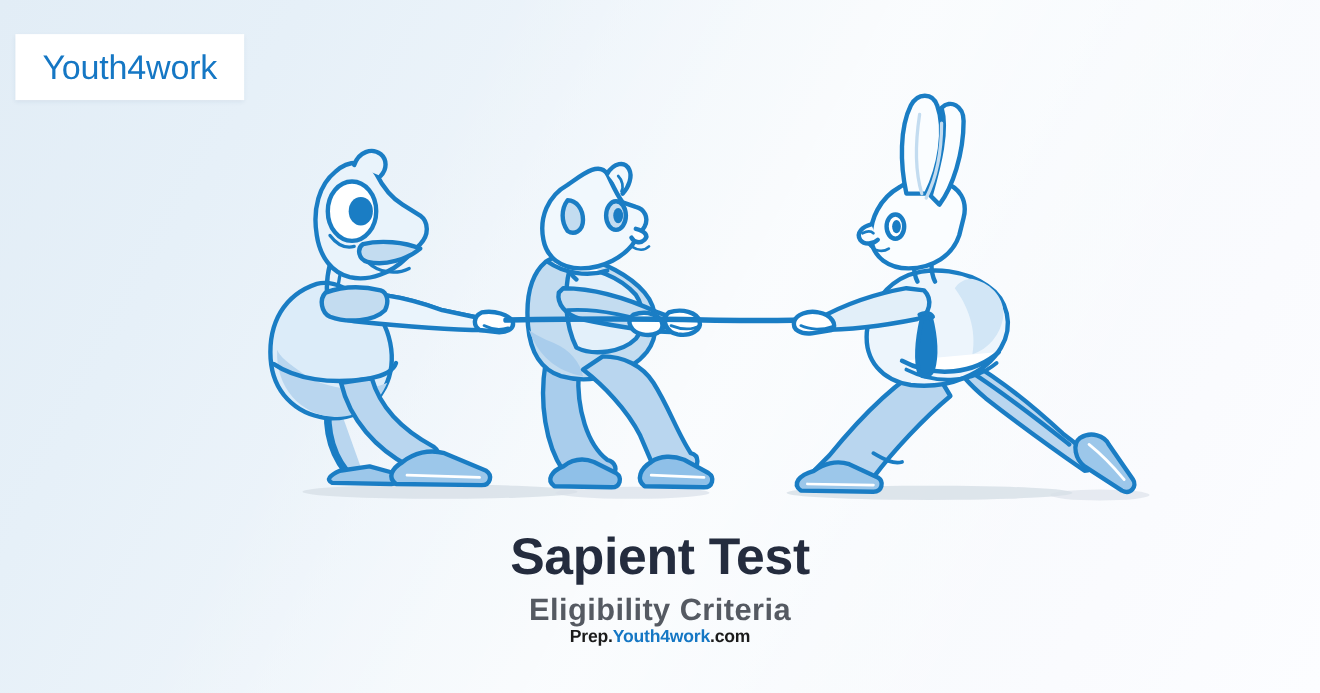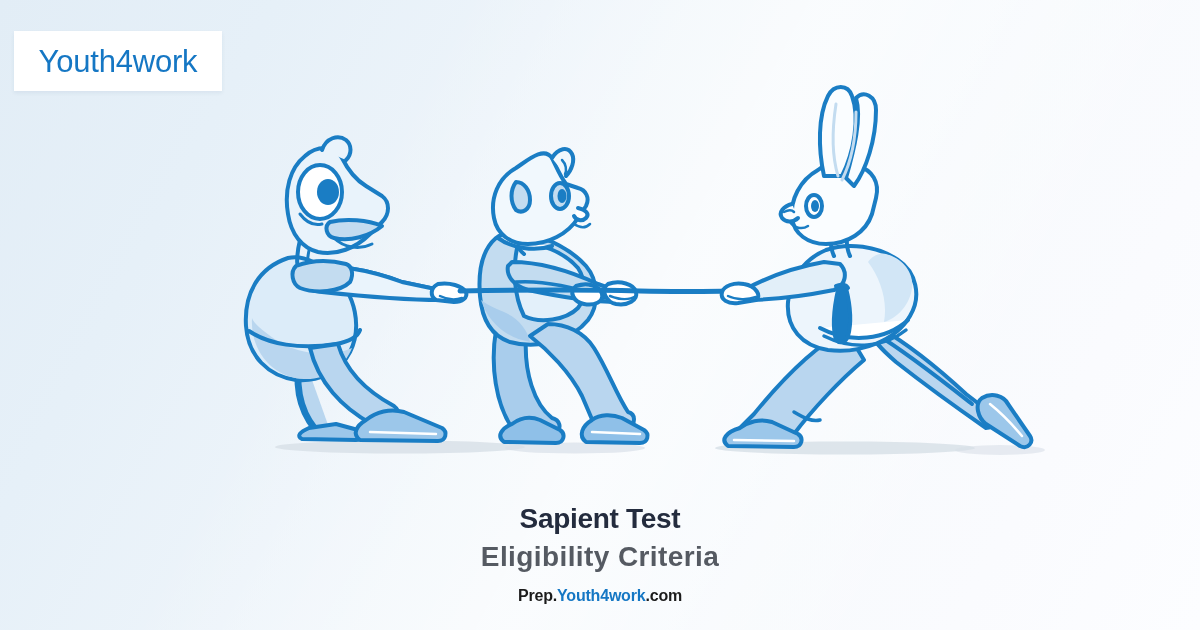--- a/index.html
+++ b/index.html
@@ -69,37 +69,35 @@
   
   .caption {
     position: absolute;
     left: 0;
     top: 478px;
     width: 1200px;
     text-align: center;
     z-index: 7;
   }
   .caption-title {
-    font-size: 28px;
+    font-size: 47px;
     font-weight: 700;
     color: #242c3e;
     letter-spacing: -0.3px;
     line-height: 1.18;
-    margin-top: 24px;
   }
   .caption-sub {
     margin-top: 5px;
     font-size: 28px;
     font-weight: 700;
     color: #555a62;
     letter-spacing: 0.4px;
     line-height: 1.2;
   }
   .caption-url {
-    margin-top: 14px;
     font-size: 16px;
     font-weight: 700;
     line-height: 1;
     letter-spacing: -0.2px;
   }
   .url-dark  { color: #1b1b1b; }
   .url-blue  { color: #1577c4; }
 </style>
 </head>
 <body>

